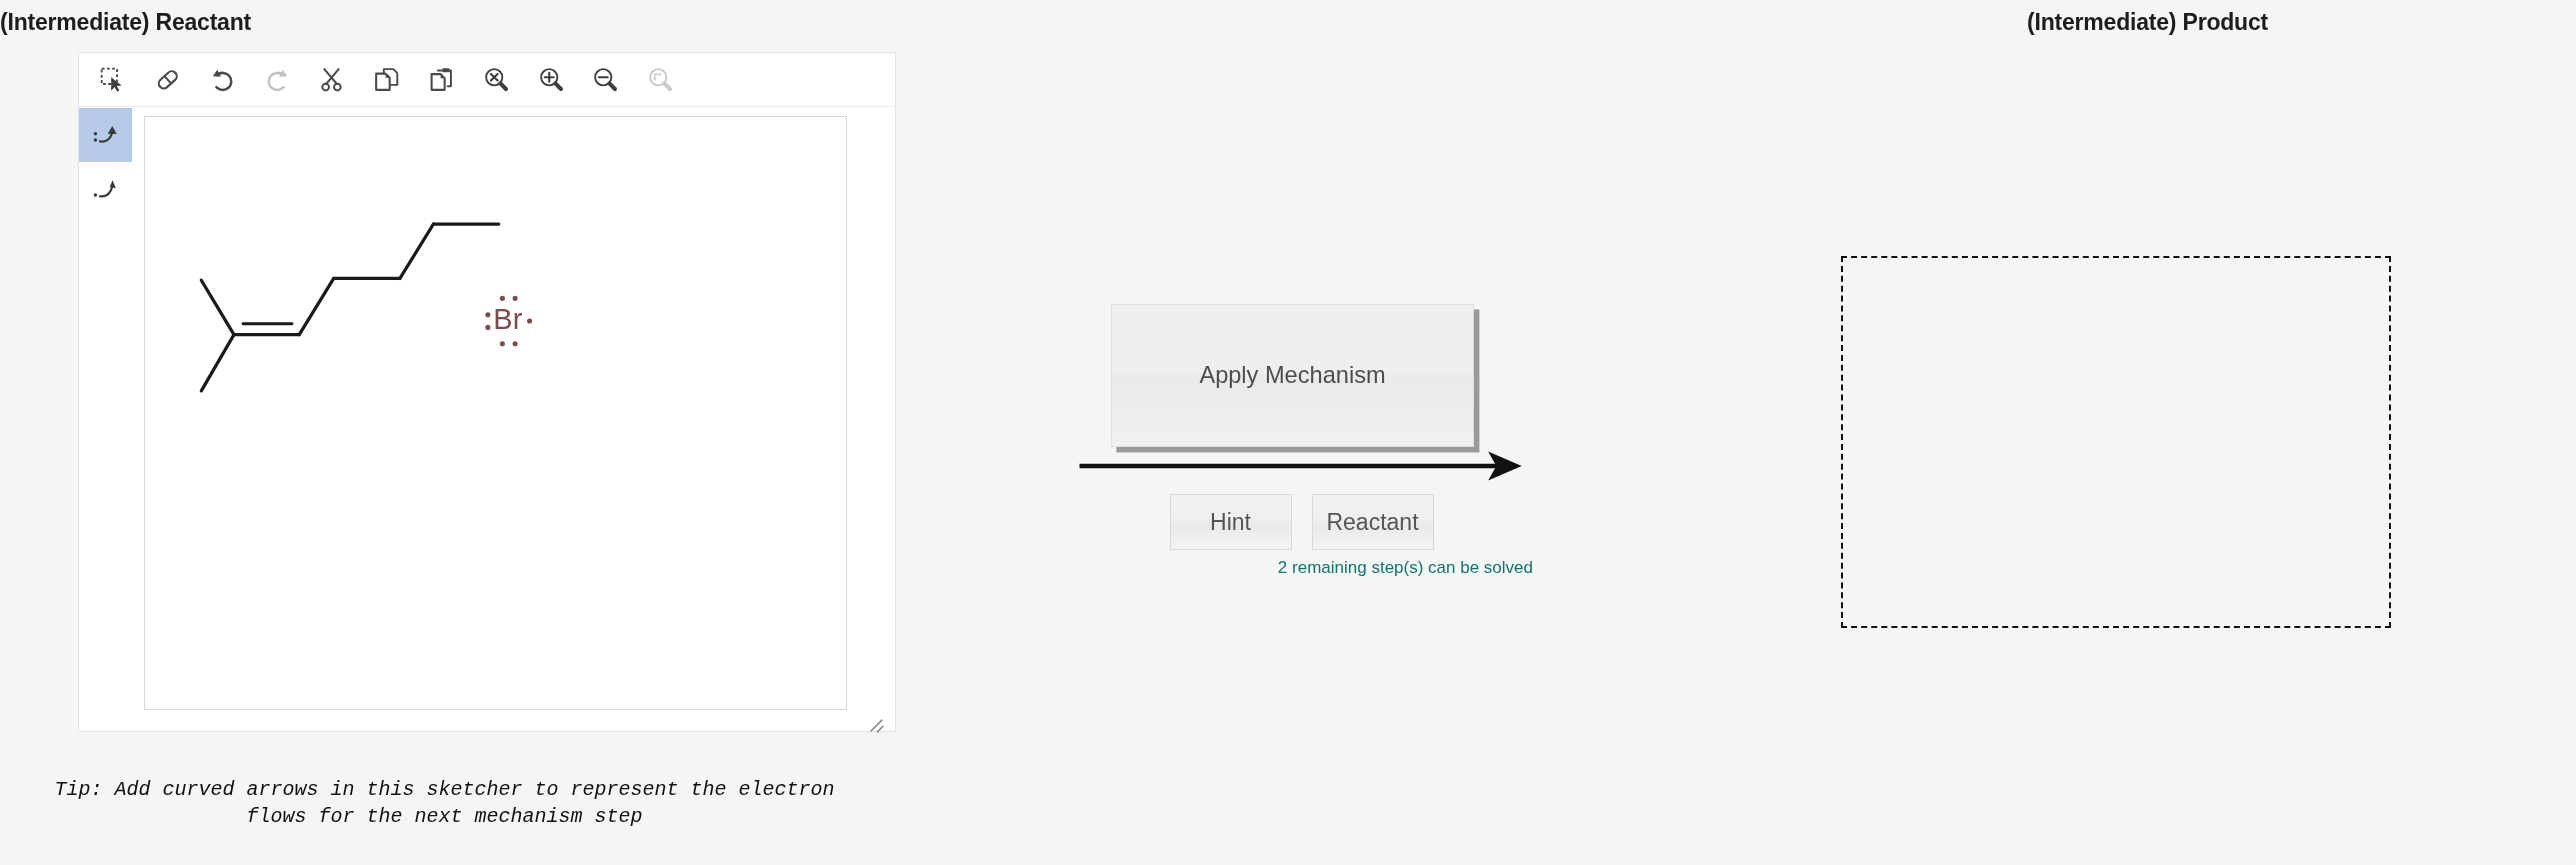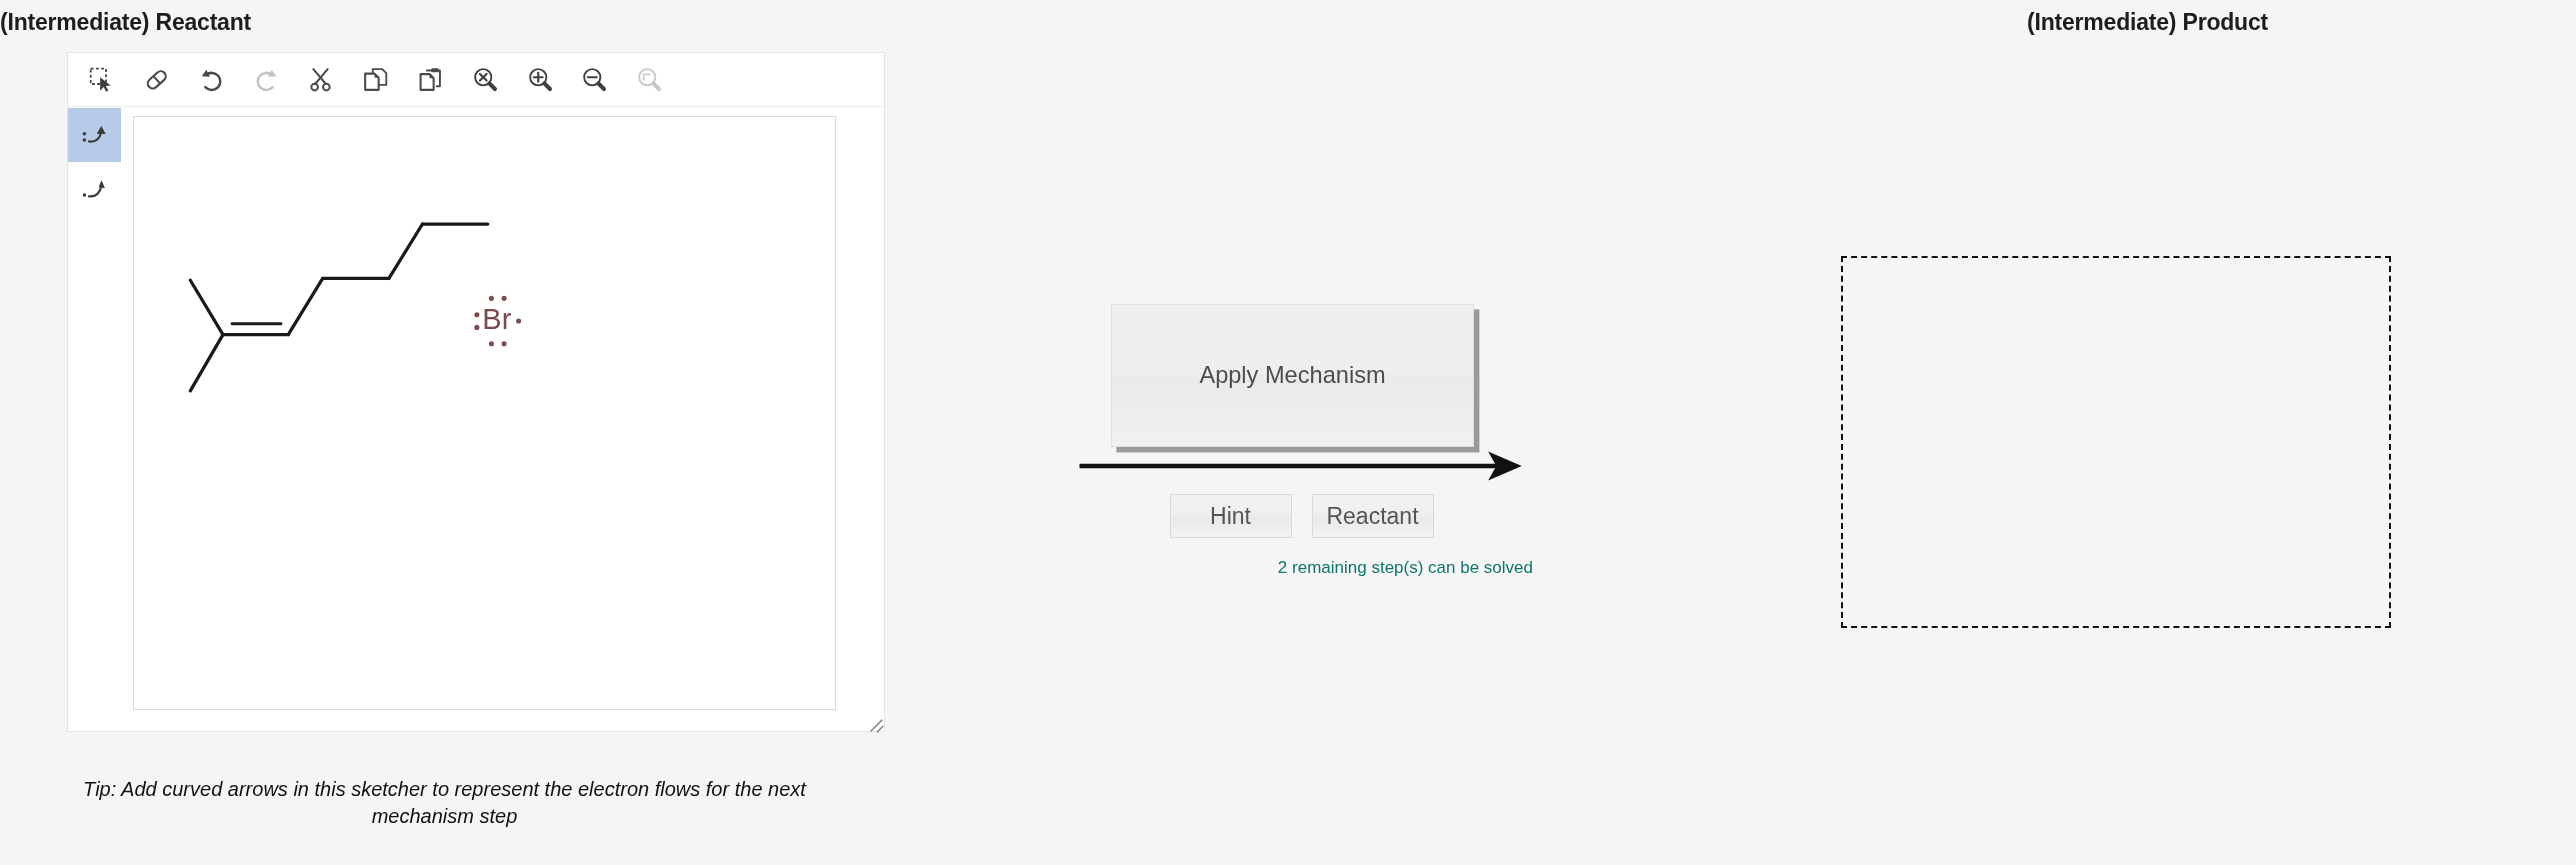--- a/index.html
+++ b/index.html
@@ -37,21 +37,21 @@
     width: 889px;
     font-size: 23px;
     font-weight: bold;
     color: #1d1d1d;
     letter-spacing: -0.2px;
   }
 
   
   #sketcher {
     position: absolute;
-    left: 67px;
+    left: 78px;
     top: 52px;
     width: 818px;
     height: 680px;
     background: #ffffff;
     border: 0.9px solid #e3e3e3;
     box-sizing: border-box;
   }
 
   
   #sketcher-toolbar {
@@ -130,20 +130,21 @@
   #reactant-tip {
     position: absolute;
     left: 41px;
     top: 776px;
     width: 807px;
     text-align: center;
     font-size: 20px;
     font-style: italic;
     color: #111111;
     line-height: 1.35;
+    font-family: Liberation Mono, monospace;
   }
 
   
   #center-column {
     left: 1070px;
     top: 0;
     width: 508px;
     height: 865px;
   }
 
@@ -178,21 +179,21 @@
     position: absolute;
     left: 4.5px;
     top: 494px;
     width: 454px;
     display: flex;
     justify-content: center;
     gap: 20px;
   }
   .sub-btn {
     min-width: 122px;
-    height: 44px;
+    height: 56px;
     background: linear-gradient(to bottom, #f2f2f2 0%, #efefef 46%, #e9e9e9 54%, #f3f3f3 100%);
     border: 0.9px solid #d8d8d8;
     box-sizing: border-box;
     display: flex;
     align-items: center;
     justify-content: center;
     font-size: 23px;
     color: #555555;
     cursor: pointer;
     user-select: none;

